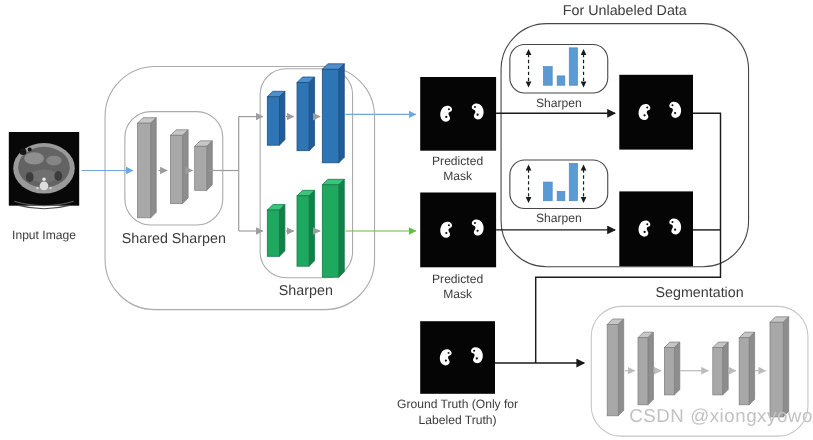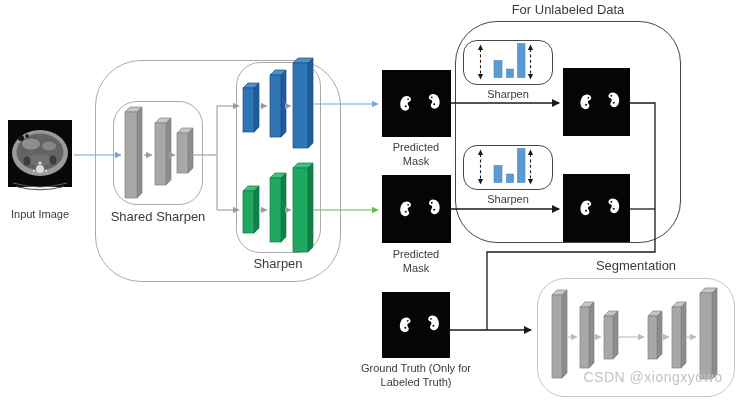--- a/index.html
+++ b/index.html
@@ -3,21 +3,21 @@
 <meta charset="utf-8">
 <style>
   html,body{margin:0;padding:0;background:#fff;}
   #canvas{position:relative;width:739px;height:400px;background:#ffffff;
           font-family:"Liberation Sans",sans-serif;overflow:hidden;}
   .box{position:absolute;background:transparent;box-sizing:border-box;z-index:1;}
   #diagram-svg{position:absolute;left:0;top:0;z-index:5;pointer-events:none;}
   .lbl{position:absolute;color:#3b3b3b;text-align:center;line-height:1.25;z-index:6;}
   .title{font-size:13px;}
   .sub{font-size:11px;}
-  .watermark{position:absolute;z-index:7;font-size:14px;letter-spacing:0.5px;
+  .watermark{position:absolute;z-index:7;font-size:17px;letter-spacing:0.5px;
              white-space:nowrap;text-align:center;}
 </style>
 </head>
 <body>
 
 <div id="canvas">
 
   <div class="box" style="left:95px;top:60px;width:246px;height:222px;border:1px solid #aaaaaa;border-radius:46px;"></div>
   <div class="box" style="left:113px;top:101px;width:90px;height:104px;border:1px solid #aaaaaa;border-radius:24px;"></div>
   <div class="box" style="left:236px;top:62px;width:85px;height:191px;border:1px solid #aaaaaa;border-radius:24px;"></div>

